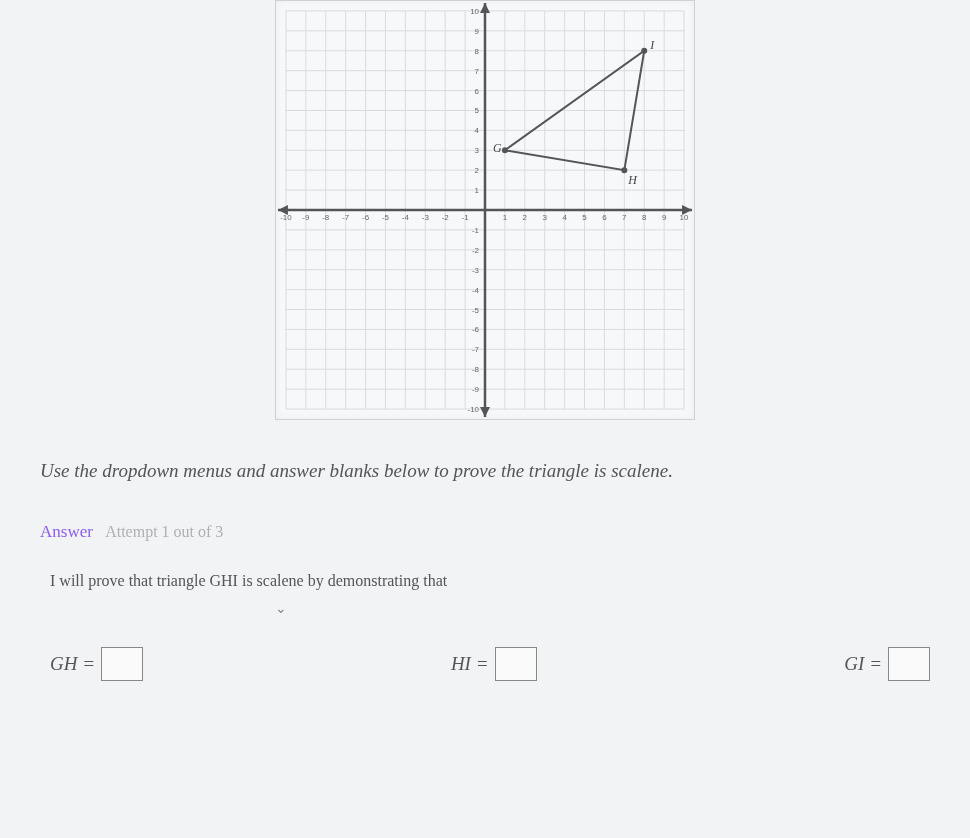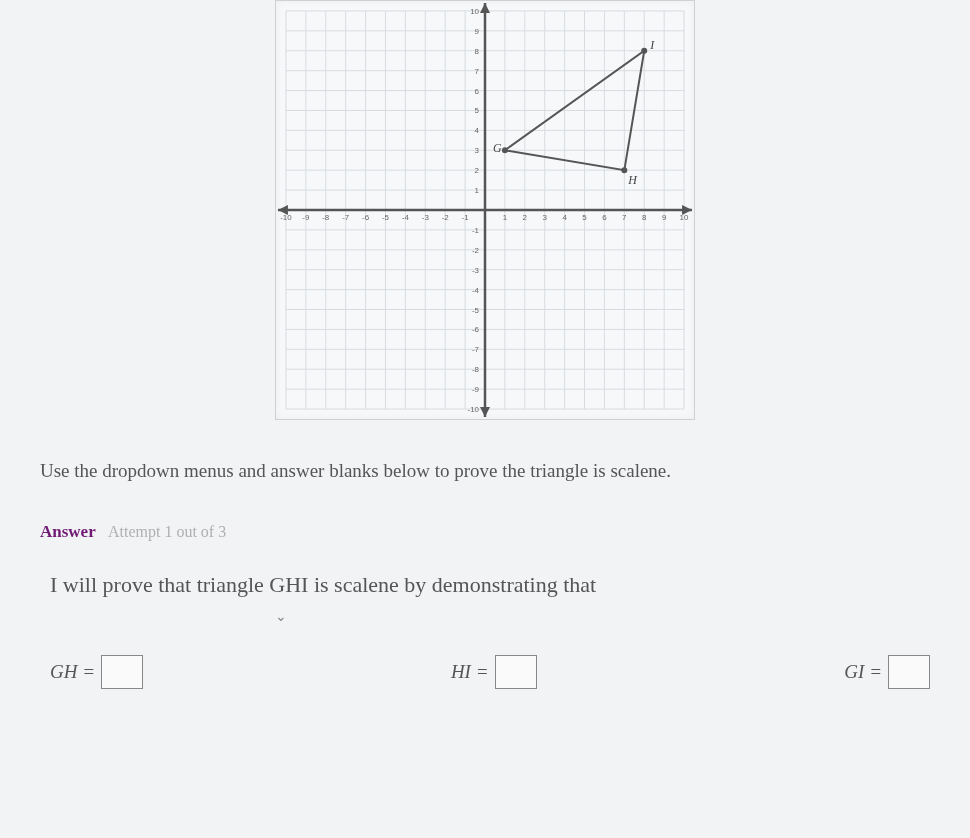--- a/index.html
+++ b/index.html
@@ -32,31 +32,32 @@
   .axis-line { stroke: #555; stroke-width: 2.5; }
   .triangle { fill: none; stroke: #555; stroke-width: 2; }
   .tick-label { font-size: 8px; fill: #666; font-family: Arial, sans-serif; }
   .vertex-label { font-size: 12px; fill: #444; font-family: Georgia, serif; font-style: italic; }
   .arrow { fill: #555; }
 
   .instruction {
     margin: 30px 40px 40px 40px;
     font-size: 19px;
     color: #555;
+    font-style: italic;
   }
   .answer-line {
     margin: 0 40px 30px 40px;
     font-size: 17px;
     color: #666;
   }
-  .answer-label { font-weight: bold; color: #701a75; }
+  .answer-label { font-weight: normal; color: #8b5cf6; }
   .attempt { color: #b0b0b0; font-size: 16px; margin-left: 8px; }
   .proof-text {
     margin: 0 40px 10px 50px;
-    font-size: 22px;
+    font-size: 16px;
     color: #555;
   }
   .dropdown-line {
     margin: 10px 40px 30px 55px;
     font-size: 18px;
     color: #555;
     display: flex;
     align-items: center;
   }
   .dropdown-chevron {

